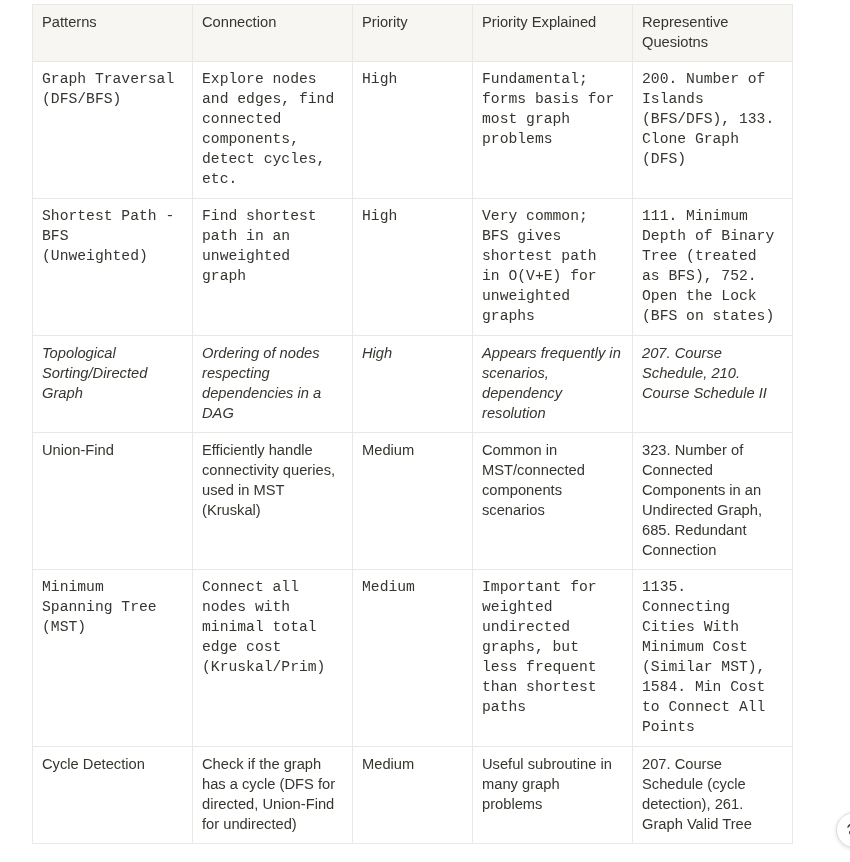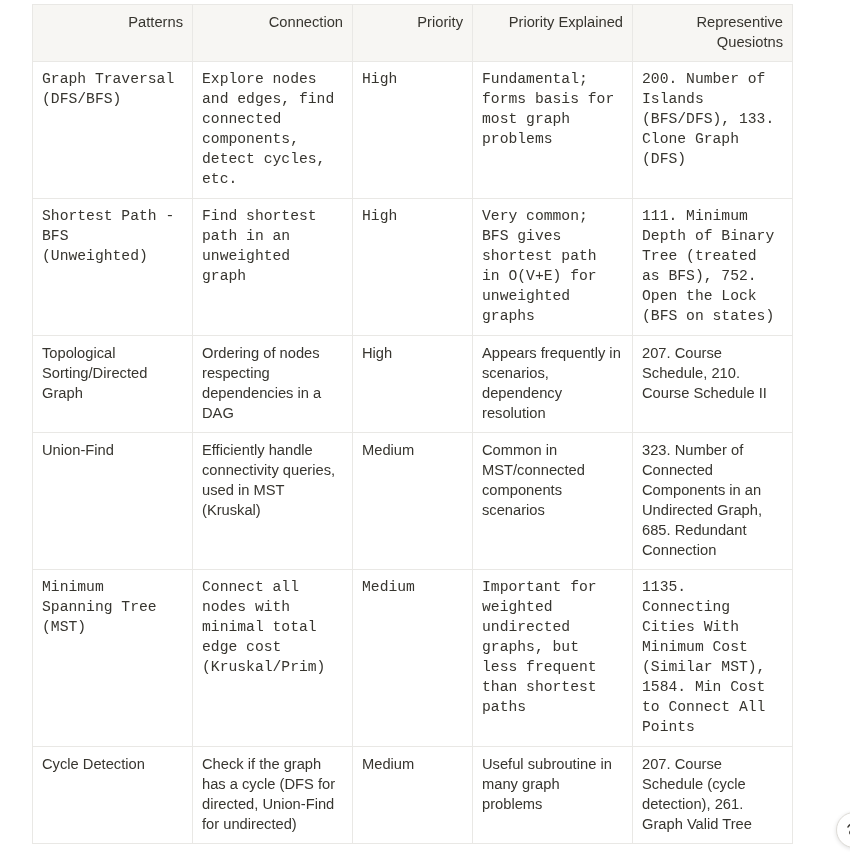--- a/index.html
+++ b/index.html
@@ -47,24 +47,23 @@
     vertical-align: top;
     text-align: left;
     padding: 7px 9px 9px 9px;
     font-weight: 400;
     color: #37352f;
     word-wrap: break-word;
   }
   table.patterns thead th {
     background: #f7f6f3;
     height: 52px;
-    text-align: right;
   }
   tr.r-tall  td { height: 115px; font-family: Liberation Mono, monospace; }
-  tr.r-med   td { height: 95px;  }
+  tr.r-med   td { height: 95px; font-style: italic;  }
   tr.r-xtall td { height: 135px; }
   tr.r-last  td { height: 93px;  }
   .fab {
     position: absolute;
     bottom: 14px;
     right: -22px;
     width: 36px;
     height: 36px;
     border-radius: 50%;
     background: #ffffff;

